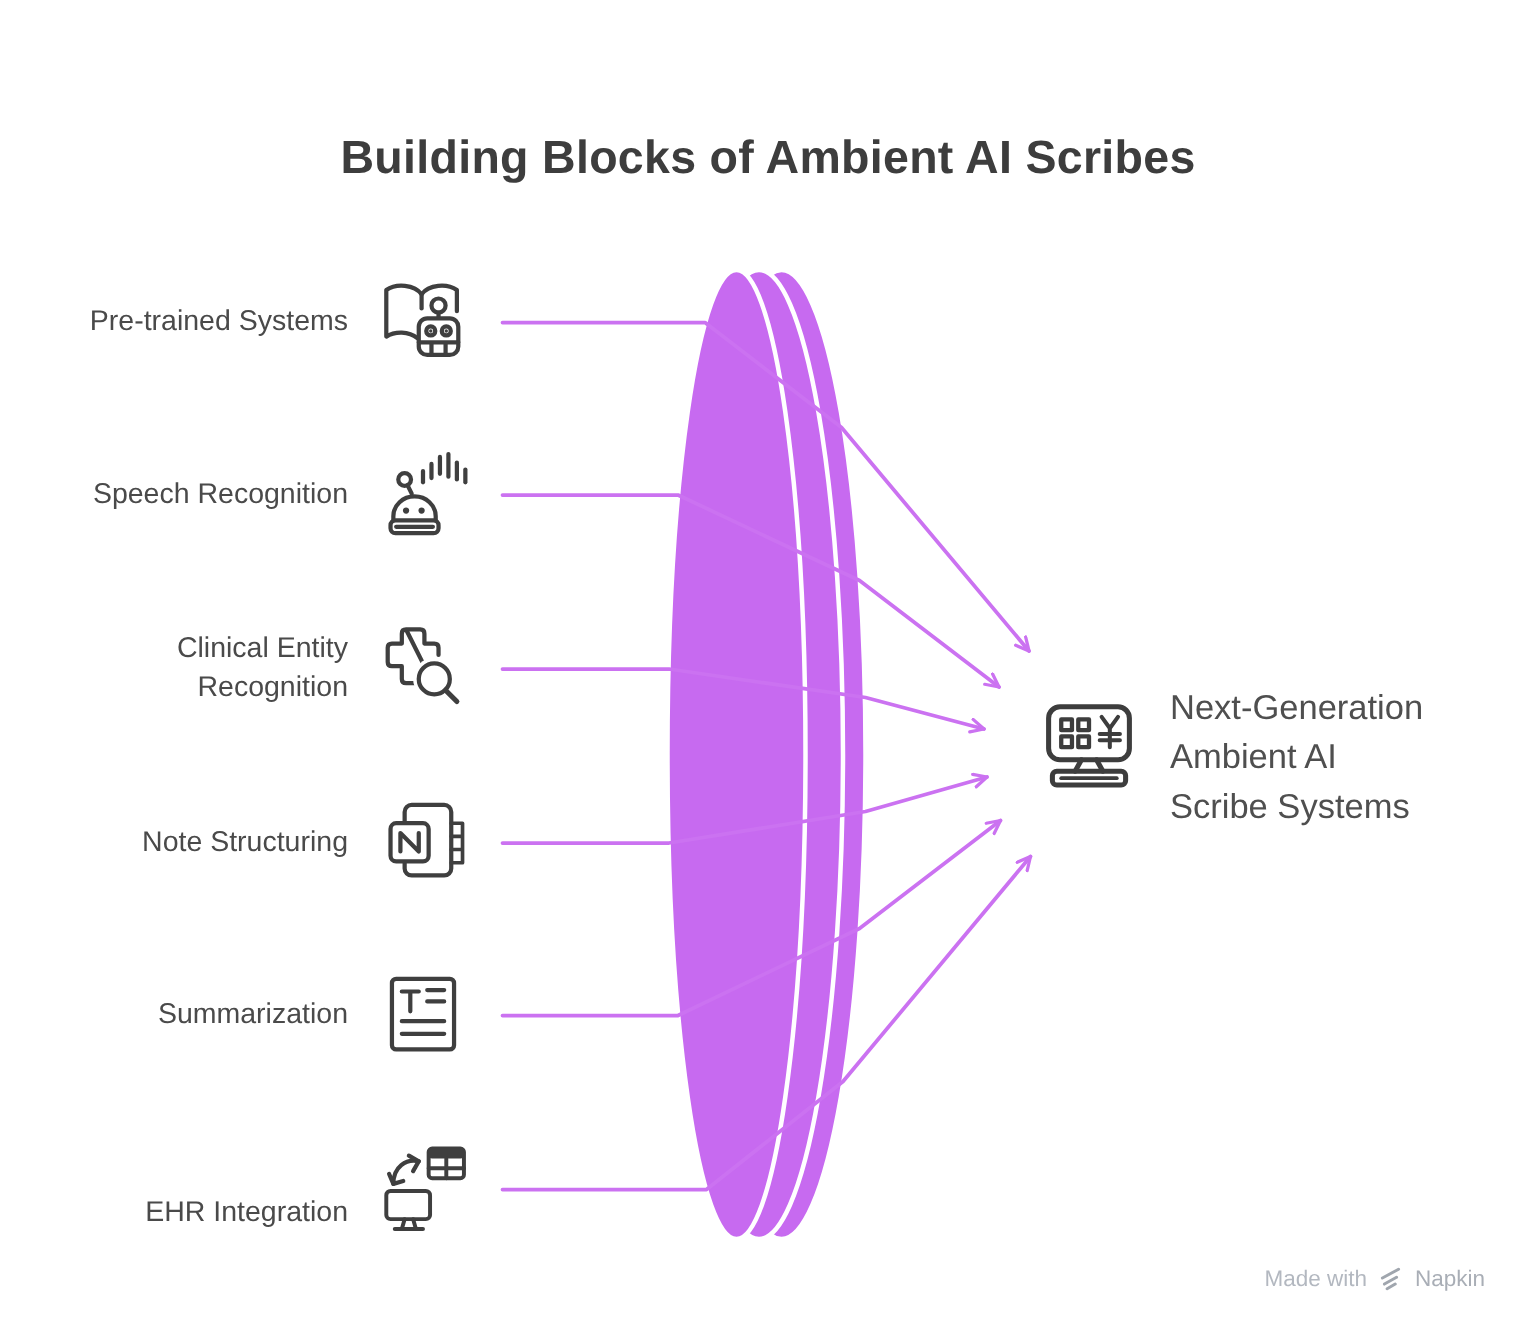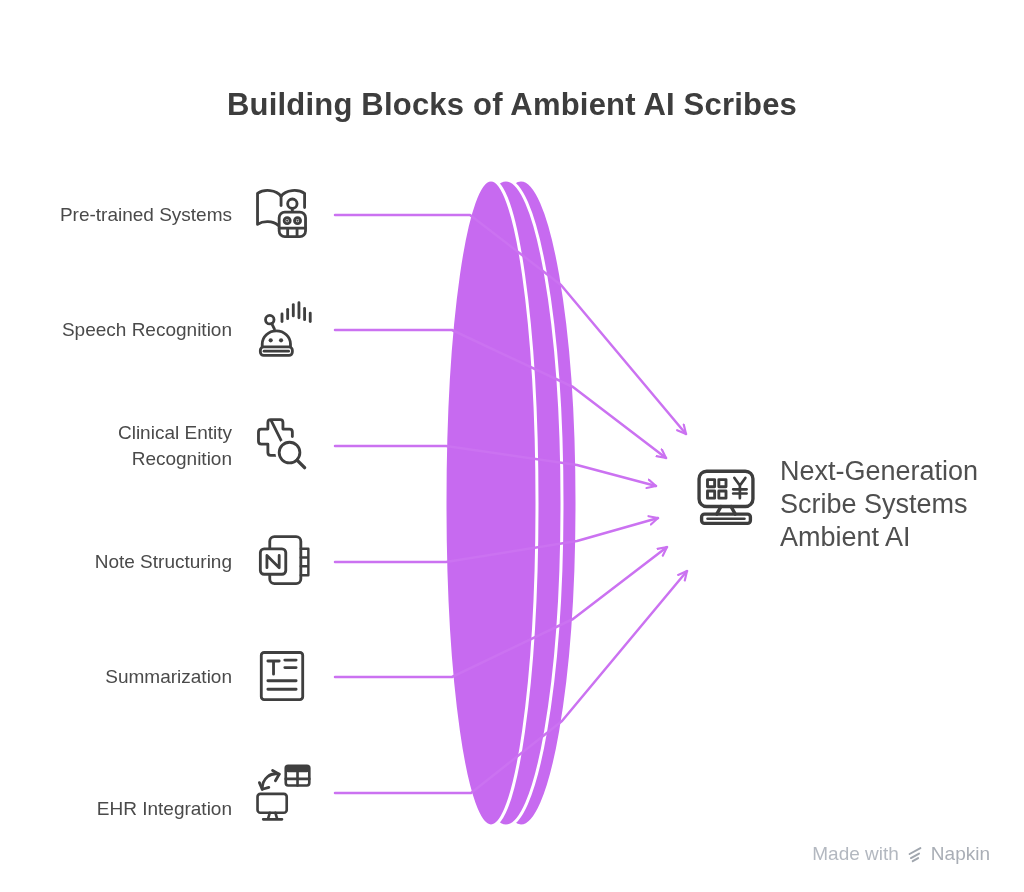--- a/index.html
+++ b/index.html
@@ -24,25 +24,25 @@
   .ink-white{fill:#ffffff;}
   #diagram-overlay{position:absolute;left:0;top:0;width:1024px;height:892px;}
   .lens-ellipse{fill:var(--lens-fill,#c76af0);stroke:#ffffff;stroke-width:3;}
   .connector{stroke:var(--connector,#cb72f1);stroke-width:2.5;fill:none;stroke-linecap:round;stroke-linejoin:round;}
   .arrowhead{stroke:var(--connector,#cb72f1);stroke-width:2;fill:none;stroke-linecap:round;stroke-linejoin:round;}
   .output-icon{position:absolute;left:694px;top:467px;width:64px;height:69px;}
   .output-icon svg{width:100%;height:100%;}
   .ink2{stroke:#3d3d3d;fill:none;stroke-width:4;stroke-linecap:round;stroke-linejoin:round;}
   .output-text{
     position:absolute;left:780px;top:455px;width:240px;
-    font-size:27px;line-height:33px;color:var(--output-text,#4f4f4f);
+    font-size:23px;line-height:33px;color:var(--output-text,#4f4f4f);
   }
   .watermark{
     position:absolute;top:843px;right:34px;display:flex;align-items:center;gap:7px;
-    font-size:19px;color:var(--watermark-text,#b3b8c0);margin-left:16px;
+    font-size:15px;color:var(--watermark-text,#b3b8c0);margin-left:16px;
   }
   .napkin-logo{width:18px;height:18px;}
   .napkin-brand{color:#a9aeb6;}
 </style>
 </head>
 <body>
 
 <div class="title">Building Blocks of Ambient AI Scribes</div>
 
 <svg id="diagram-overlay" viewBox="0 0 1024 892">
@@ -156,22 +156,22 @@
     <rect class="ink2" x="16" y="28.5" width="8.5" height="8.5" style="stroke-width:3.4"></rect>
     <rect class="ink2" x="29.5" y="28.5" width="8.5" height="8.5" style="stroke-width:3.4"></rect>
     <path class="ink2" d="M48,13 L54.5,22 M61,13 L54.5,22 M54.5,22 V37 M46.5,26.5 H62.5 M46.5,31.5 H62.5" style="stroke-width:3.2"></path>
     <path class="ink2" d="M32,47 L27,56 M44,47 L49,56"></path>
     <rect class="ink2" x="9" y="56" width="58" height="11" rx="3.5"></rect>
     <path class="ink2" d="M16,61.5 H60" style="stroke-width:3"></path>
   </svg>
 </div>
 <div class="output-text">
   <div>Next-Generation</div>
+  <div>Ambient AI</div>
   <div>Scribe Systems</div>
-  <div>Ambient AI</div>
 </div>
 
 <div class="watermark">
   <span>Made with</span>
   <svg class="napkin-logo" viewBox="0 0 20 20">
     <path d="M4,10 L16,3.5 M5.5,14.5 L14.5,9.5 M7.5,18 L13.5,14.5" stroke="#a0a6ae" stroke-width="2.2" stroke-linecap="round" fill="none"></path>
   </svg>
   <span class="napkin-brand">Napkin</span>
 </div>
 

